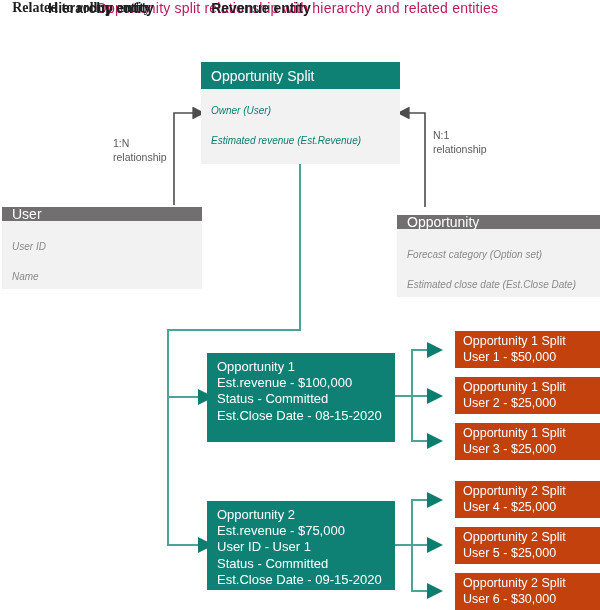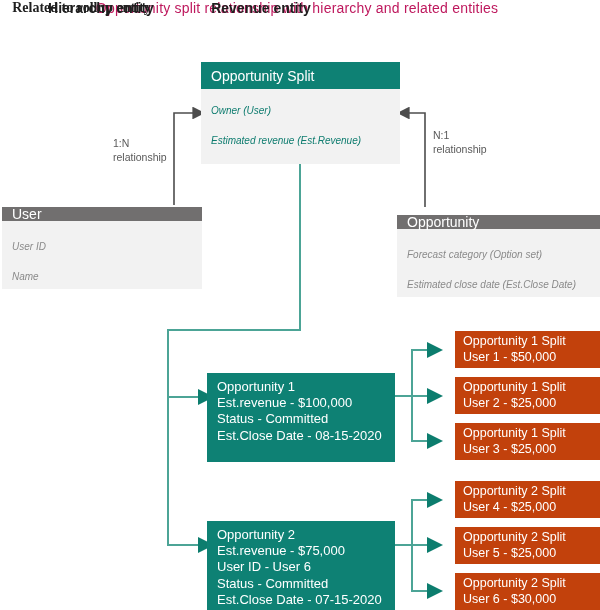--- a/index.html
+++ b/index.html
@@ -72,21 +72,20 @@
   .rel-left  { left: 113px; top: 136px; }
   .rel-right { left: 433px; top: 128px; }
   
   .opp-card {
     box-sizing: border-box;
     width: 188px; left: 207px;
     height: 89px;
     background: #0e8174;
     color: #ffffff;
     padding: 6px 0 0 10px;
-    margin-top: 20px;
   }
   .opp-card .card-line { font-size: 13px; line-height: 16.2px; white-space: nowrap; }
   .opp-card-1 { top: 353px; }
   .opp-card-2 { top: 501px; }
   
   .split-card {
     box-sizing: border-box;
     left: 455px; width: 163px; height: 37px;
     background: #c2410c;
     color: #ffffff;
@@ -169,23 +168,23 @@
   <div class="abs opp-card opp-card-1">
     <div class="card-line">Opportunity 1</div>
     <div class="card-line">Est.revenue - $100,000</div>
     <div class="card-line">Status - Committed</div>
     <div class="card-line">Est.Close Date - 08-15-2020</div>
   </div>
 
   <div class="abs opp-card opp-card-2">
     <div class="card-line">Opportunity 2</div>
     <div class="card-line">Est.revenue - $75,000</div>
-    <div class="card-line">User ID - User 6</div>
+    <div class="card-line">User ID - User 1</div>
     <div class="card-line">Status - Committed</div>
-    <div class="card-line">Est.Close Date - 07-15-2020</div>
+    <div class="card-line">Est.Close Date - 09-15-2020</div>
   </div>
 
   <div class="abs split-card" style="top:331px">
     <div class="card-line">Opportunity 1 Split</div>
     <div class="card-line">User 1 - $50,000</div>
   </div>
   <div class="abs split-card" style="top:377px">
     <div class="card-line">Opportunity 1 Split</div>
     <div class="card-line">User 2 - $25,000</div>
   </div>

